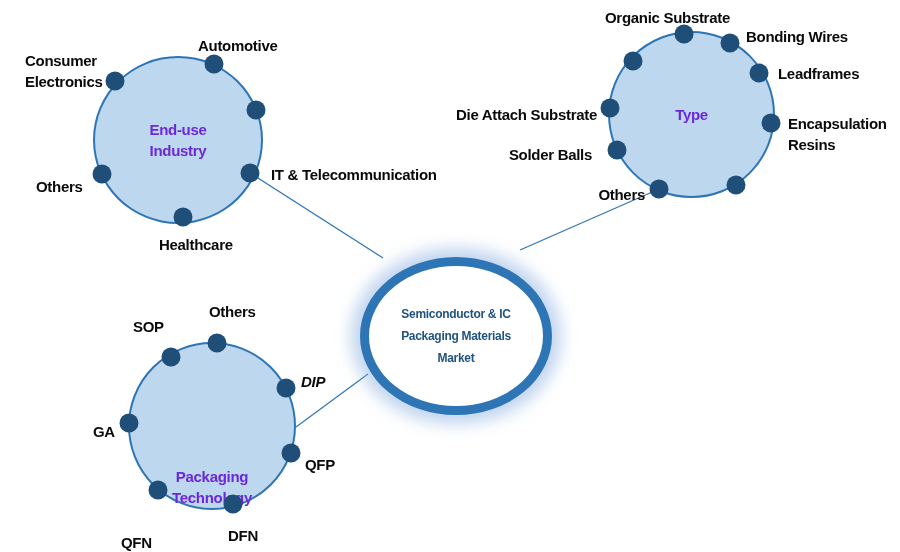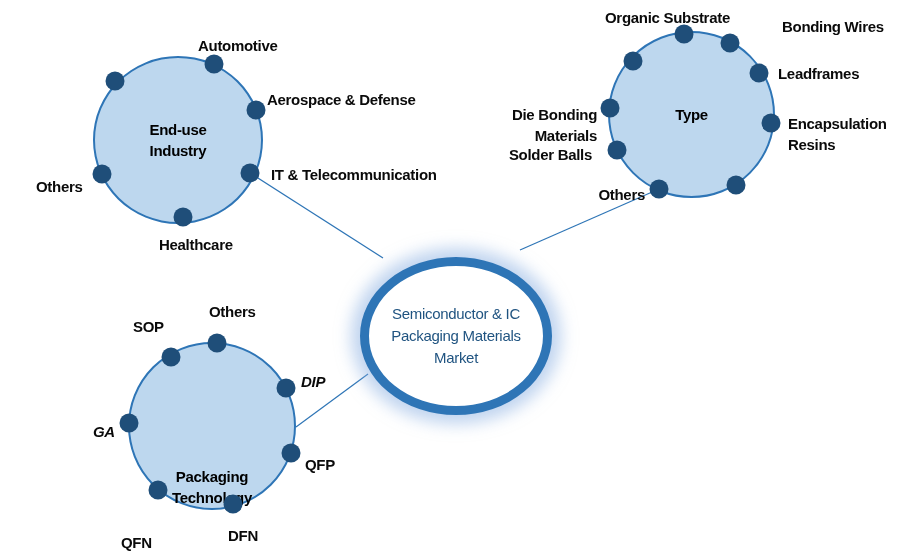--- a/index.html
+++ b/index.html
@@ -23,21 +23,21 @@
     border: 2px solid #2E75B6;
     box-sizing: border-box;
     display: flex;
     align-items: center;
     justify-content: center;
   }
   .bubble-label {
     font-weight: bold;
     font-size: 15px;
     line-height: 21px;
-    color: #000000;
+    color: #6d28d9;
     letter-spacing: -0.3px;
     text-align: center;
     white-space: pre-line;
   }
   .dot {
     position: absolute;
     width: 19px; height: 19px;
     border-radius: 50%;
     background: #1F4E79;
     transform: translate(-50%, -50%);
@@ -59,22 +59,22 @@
     border-radius: 50%;
     background: #ffffff;
     border: 9px solid #2E75B6;
     box-sizing: border-box;
     box-shadow: 0 0 16px 9px rgba(140, 177, 226, 0.55);
     display: flex;
     align-items: center;
     justify-content: center;
   }
   .center-text {
-    font-weight: normal;
-    font-size: 15px;
+    font-weight: bold;
+    font-size: 12px;
     line-height: 22px;
     color: #1F5380;
     letter-spacing: -0.3px;
     text-align: center;
     white-space: pre-line;
   }
 </style>
 </head>
 <body>
 
@@ -91,63 +91,64 @@
 Industry</div>
   </div>
   <div class="dot" style="left:214px; top:64px;"></div>
   <div class="dot" style="left:115px; top:81px;"></div>
   <div class="dot" style="left:256px; top:110px;"></div>
   <div class="dot" style="left:250px; top:173px;"></div>
   <div class="dot" style="left:183px; top:217px;"></div>
   <div class="dot" style="left:102px; top:174px;"></div>
 
   <div class="node-label" style="left:198px; top:35px;text-align:right;">Automotive</div>
-  <div class="node-label" style="left:267px; top:89px;">Aerospace &amp; Defense</div>
+  <div class="node-label" style="left:25px;  top:50px;">Consumer
+Electronics</div>
   <div class="node-label" style="left:271px; top:164px;">IT &amp; Telecommunication</div>
   <div class="node-label" style="left:159px; top:234px;">Healthcare</div>
   <div class="node-label" style="left:36px;  top:176px;">Others</div>
 
   <div class="bubble" style="left:608px; top:31px; width:167px; height:167px;">
     <div class="bubble-label">Type</div>
   </div>
   <div class="dot" style="left:684px; top:34px;"></div>
   <div class="dot" style="left:730px; top:43px;"></div>
   <div class="dot" style="left:759px; top:73px;"></div>
   <div class="dot" style="left:771px; top:123px;"></div>
   <div class="dot" style="left:736px; top:185px;"></div>
   <div class="dot" style="left:659px; top:189px;"></div>
   <div class="dot" style="left:617px; top:150px;"></div>
   <div class="dot" style="left:610px; top:108px;"></div>
   <div class="dot" style="left:633px; top:61px;"></div>
 
   <div class="node-label" style="left:605px; top:7px;">Organic Substrate</div>
-  <div class="node-label" style="left:746px; top:16px;margin-left:36px;">Bonding Wires</div>
+  <div class="node-label" style="left:746px; top:26px;">Bonding Wires</div>
   <div class="node-label" style="left:778px; top:63px;">Leadframes</div>
   <div class="node-label" style="left:788px; top:113px;">Encapsulation
 Resins</div>
   <div class="node-label right" style="left:588px; top:184px; width:57px;">Others</div>
   <div class="node-label right" style="left:502px; top:144px; width:90px;">Solder Balls</div>
-  <div class="node-label right" style="left:452px; top:104px; width:145px;">Die Bonding Materials</div>
+  <div class="node-label right" style="left:452px; top:104px; width:145px;">Die Attach Substrate</div>
 
   <div class="bubble" style="left:128px; top:342px; width:168px; height:168px;align-items:flex-end;">
     <div class="bubble-label">Packaging
 Technology</div>
   </div>
   <div class="dot" style="left:217px; top:343px;"></div>
   <div class="dot" style="left:171px; top:357px;"></div>
   <div class="dot" style="left:286px; top:388px;"></div>
   <div class="dot" style="left:129px; top:423px;"></div>
   <div class="dot" style="left:291px; top:453px;"></div>
   <div class="dot" style="left:158px; top:490px;"></div>
   <div class="dot" style="left:233px; top:504px;"></div>
 
   <div class="node-label" style="left:209px; top:301px;">Others</div>
   <div class="node-label" style="left:133px; top:316px;">SOP</div>
   <div class="node-label" style="left:301px; top:371px;font-style:italic;">DIP</div>
-  <div class="node-label" style="left:93px;  top:421px;font-style:italic;">GA</div>
+  <div class="node-label" style="left:93px;  top:421px;">GA</div>
   <div class="node-label" style="left:305px; top:454px;">QFP</div>
   <div class="node-label" style="left:121px; top:492px;margin-top:40px;">QFN</div>
   <div class="node-label" style="left:228px; top:525px;">DFN</div>
 
   <div class="center-bubble">
     <div class="center-text">Semiconductor &amp; IC
 Packaging Materials
 Market</div>
   </div>
 

